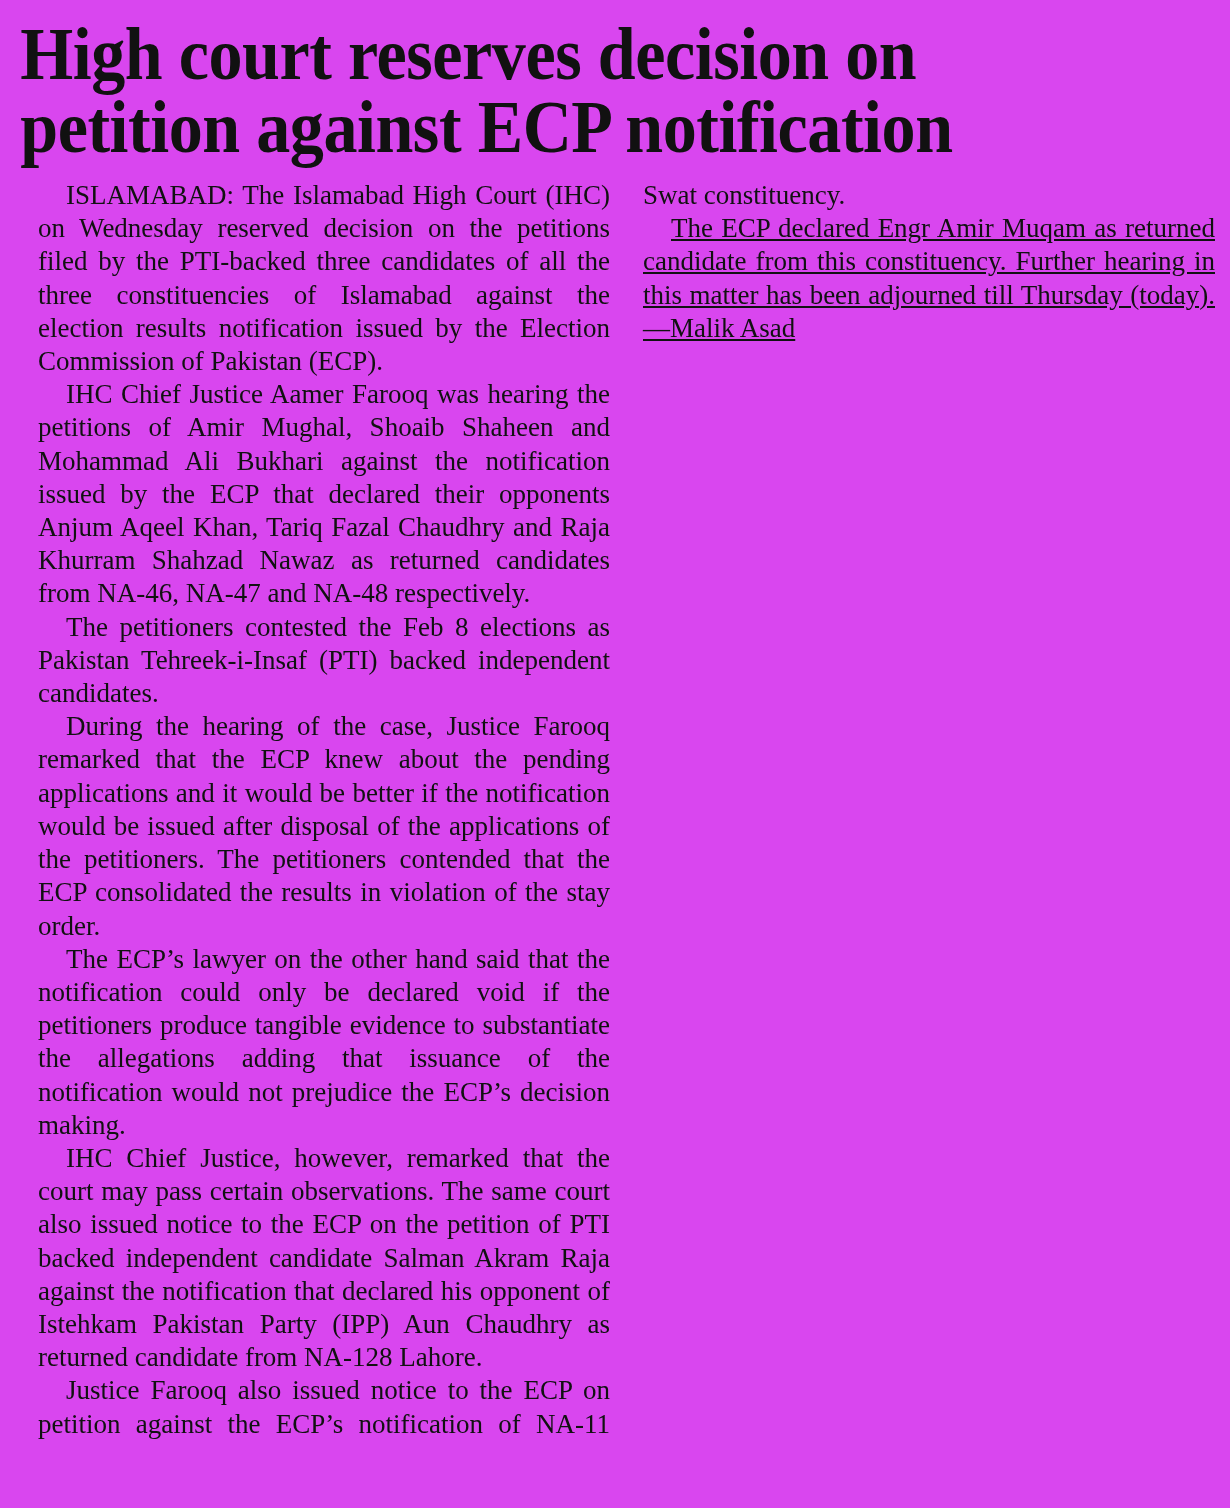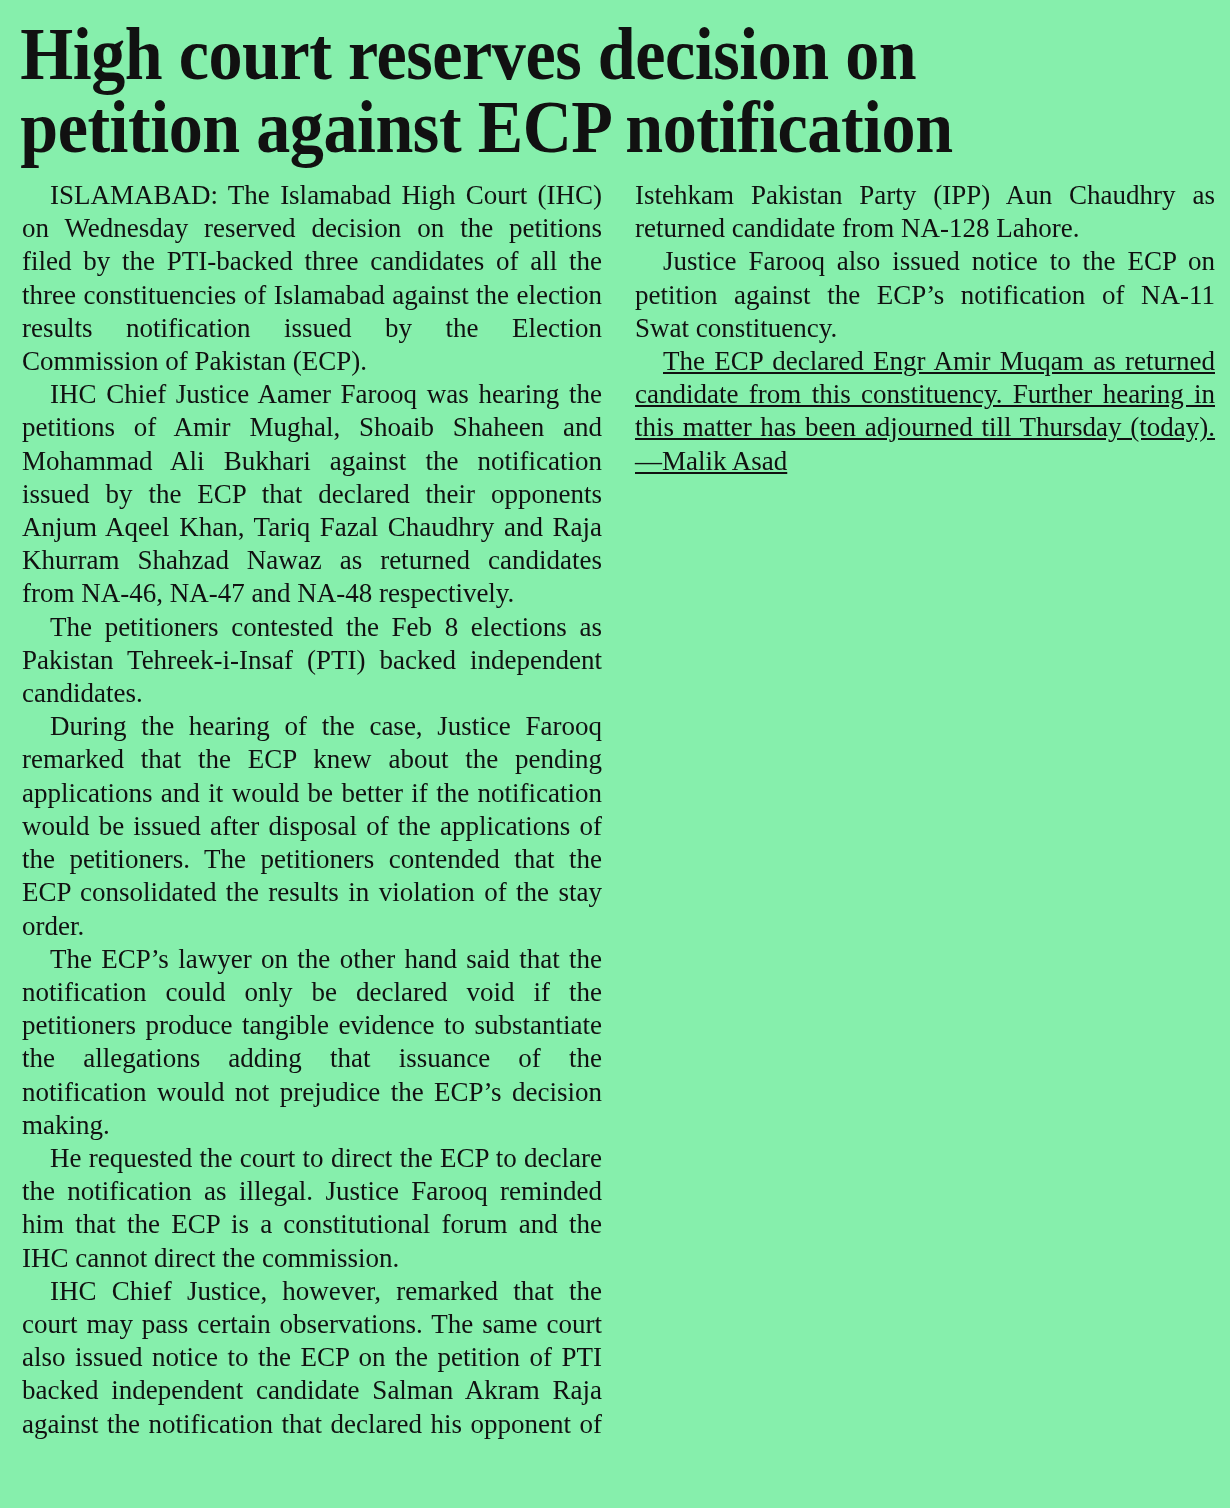--- a/index.html
+++ b/index.html
@@ -4,41 +4,41 @@
 <style>
   html, body {
     margin: 0;
     padding: 0;
     background: #ffffff;
   }
   .page {
     position: relative;
     width: 1230px;
     height: 1508px;
-    background: #86efac;
+    background: #d946ef;
     overflow: hidden;
     box-sizing: border-box;
     padding: 0;
   }
   .headline {
     margin: 0;
     padding: 18px 22px 0 22px;
     font-family: "Liberation Serif", "DejaVu Serif", serif;
     font-weight: 700;
     font-size: 74px;
     line-height: 0.98;
     letter-spacing: -0.5px;
     color: #111111;
     transform: scaleX(0.92);
     transform-origin: left top;
     white-space: pre-line;
   }
   .article-body {
     margin: 0;
-    padding: 16px 15px 0 22px;
+    padding: 16px 15px 0 38px;
     column-count: 2;
     column-gap: 33px;
     column-fill: auto;
     height: 1290px;
     box-sizing: border-box;
   }
   .article-body p {
     margin: 0;
     text-indent: 28px;
     text-align: justify;
@@ -61,19 +61,18 @@
 <div class="page">
 
   <h1 class="headline">High court reserves decision on petition against ECP notification</h1>
 
   <div class="article-body" id="article-body">
       <p>ISLAMABAD: The Islamabad High Court (IHC) on Wednesday reserved decision on the petitions filed by the PTI-backed three candidates of all the three constituencies of Islamabad against the election results notification issued by the Election Commission of Pakistan (ECP).</p>
       <p>IHC Chief Justice Aamer Farooq was hearing the petitions of Amir Mughal, Shoaib Shaheen and Mohammad Ali Bukhari against the notification issued by the ECP that declared their opponents Anjum Aqeel Khan, Tariq Fazal Chaudhry and Raja Khurram Shahzad Nawaz as returned candidates from NA-46, NA-47 and NA-48 respectively.</p>
       <p>The petitioners contested the Feb 8 elections as Pakistan Tehreek-i-Insaf (PTI) backed independent candidates.</p>
       <p>During the hearing of the case, Justice Farooq remarked that the ECP knew about the pending applications and it would be better if the notification would be issued after disposal of the applications of the petitioners. The petitioners contended that the ECP consolidated the results in violation of the stay order.</p>
       <p>The ECP’s lawyer on the other hand said that the notification could only be declared void if the petitioners produce tangible evidence to substantiate the allegations adding that issuance of the notification would not prejudice the ECP’s decision making.</p>
-      <p>He requested the court to direct the ECP to declare the notification as illegal. Justice Farooq reminded him that the ECP is a constitutional forum and the IHC cannot direct the commission.</p>
       <p>IHC Chief Justice, however, remarked that the court may pass certain observations. The same court also issued notice to the ECP on the petition of PTI backed independent candidate Salman Akram Raja against the notification that declared his opponent of Istehkam Pakistan Party (IPP) Aun Chaudhry as returned candidate from NA-128 Lahore.</p>
       <p>Justice Farooq also issued notice to the ECP on petition against the ECP’s notification of NA-11 Swat constituency.</p>
       <p>The ECP declared Engr Amir Muqam as returned candidate from this constituency. Further hearing in this matter has been adjourned till Thursday (today).—Malik Asad</p>
     </div>
 
 </div>
 
 </body></html>

